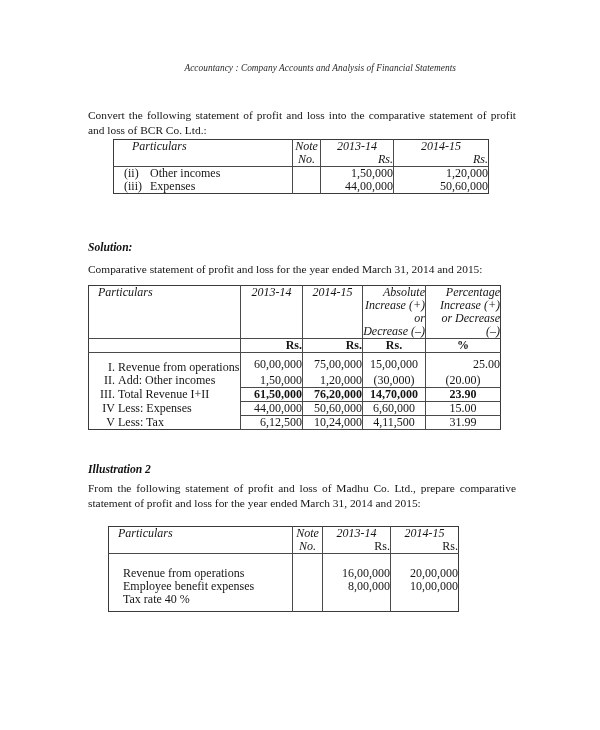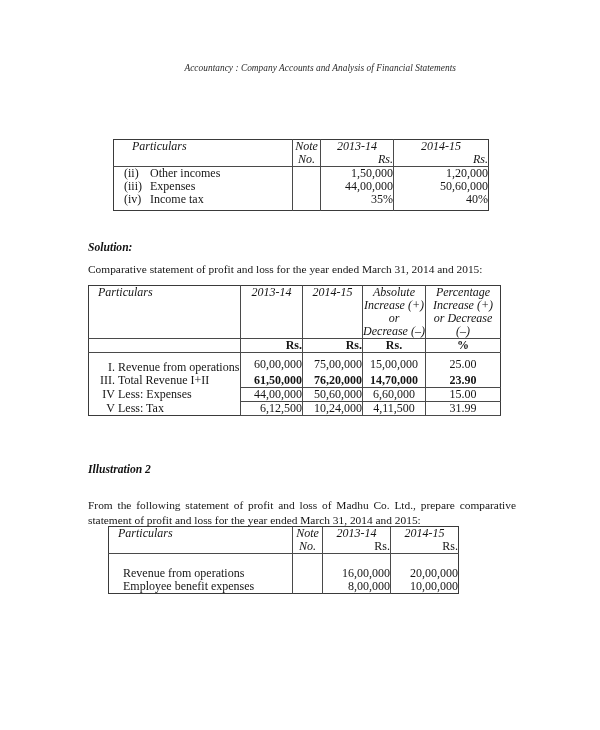--- a/index.html
+++ b/index.html
@@ -92,29 +92,30 @@
     width: 22px;
     text-align: right;
     padding-right: 3px;
     box-sizing: border-box;
   }
   .idx {
     display: inline-block;
     width: 26px;
     text-align: left;
   }
-  .hdr-multi { line-height: 12.6px; }
+  .hdr-multi { line-height: 12.6px; text-align: right; }
 </style>
 </head>
 <body>
 
 <div class="page">
 
   <div class="running-head">Accountancy : Company Accounts and Analysis of Financial Statements</div>
 
+  <div class="body-text" id="intro-para" style="top:108px;">Convert the following statement of profit and loss into the comparative statement of profit and loss of BCR Co. Ltd.:</div>
 
   <table class="doc-table outer-box" id="table1">
     <colgroup>
       <col style="width:179px">
       <col style="width:28px">
       <col style="width:73px">
       <col style="width:95px">
     </colgroup>
     <tbody>
       <tr>
@@ -134,26 +135,20 @@
         <td class="cellpad" style="padding-left:10px;"><span class="idx">(ii)</span><span>Other incomes</span></td>
         <td class="cellpad vl"></td>
         <td class="cellpad rt vl">1,50,000</td>
         <td class="cellpad rt vl">1,20,000</td>
       </tr>
       <tr>
         <td class="cellpad" style="padding-left:10px;"><span class="idx">(iii)</span><span>Expenses</span></td>
         <td class="cellpad vl"></td>
         <td class="cellpad rt vl">44,00,000</td>
         <td class="cellpad rt vl">50,60,000</td>
-      </tr>
-      <tr>
-        <td class="cellpad" style="padding-left:10px;padding-bottom:4px;"><span class="idx">(iv)</span><span>Income tax</span></td>
-        <td class="cellpad vl" style="padding-bottom:4px;"></td>
-        <td class="cellpad rt vl" style="padding-bottom:4px;">35%</td>
-        <td class="cellpad rt vl" style="padding-bottom:4px;">40%</td>
       </tr>
     </tbody>
   </table>
 
   <div class="section-label" style="top:241px;">Solution:</div>
   <div class="body-text" style="top:262px;">Comparative statement of profit and loss for the year ended March 31, 2014 and 2015:</div>
 
   <table class="doc-table outer-box" id="table2">
     <colgroup>
       <col style="width:152px">
@@ -184,21 +179,28 @@
         <td class="cellpad rt bd vl">Rs.</td>
         <td class="cellpad ctr bd vl">Rs.</td>
         <td class="cellpad ctr bd vl">%</td>
       </tr>
 
       <tr>
         <td class="cellpad" style="padding-top:8px;padding-left:7px;"><span class="romnum-r">I.</span><span>Revenue from operations</span></td>
         <td class="cellpad rt vl" style="padding-top:5px;">60,00,000</td>
         <td class="cellpad rt vl" style="padding-top:5px;">75,00,000</td>
         <td class="cellpad ctr vl" style="padding-top:5px;">15,00,000</td>
-        <td class="cellpad ctr vl" style="padding-top:5px;">25.00</td>
+        <td class="cellpad ctr vl" style="padding-top:5px;text-align:right;">25.00</td>
+      </tr>
+      <tr>
+        <td class="cellpad" style="padding-left:7px;"><span class="romnum-r">II.</span><span>Add: Other incomes</span></td>
+        <td class="cellpad rt vl hb">1,50,000</td>
+        <td class="cellpad rt vl hb">1,20,000</td>
+        <td class="cellpad ctr vl hb">(30,000)</td>
+        <td class="cellpad ctr vl hb">(20.00)</td>
       </tr>
       <tr>
         <td class="cellpad" style="padding-left:7px;"><span class="romnum-r">III.</span><span>Total Revenue I+II</span></td>
         <td class="cellpad rt bd vl hb">61,50,000</td>
         <td class="cellpad rt bd vl hb">76,20,000</td>
         <td class="cellpad ctr bd vl hb">14,70,000</td>
         <td class="cellpad ctr bd vl hb">23.90</td>
       </tr>
       <tr>
         <td class="cellpad" style="padding-left:7px;"><span class="romnum-r">IV</span><span>Less: Expenses</span></td>
@@ -211,21 +213,21 @@
         <td class="cellpad" style="padding-left:7px;"><span class="romnum-r">V</span><span>Less: Tax</span></td>
         <td class="cellpad rt vl hb">6,12,500</td>
         <td class="cellpad rt vl hb">10,24,000</td>
         <td class="cellpad ctr vl hb">4,11,500</td>
         <td class="cellpad ctr vl hb">31.99</td>
       </tr>
     </tbody>
   </table>
 
   <div class="section-label" style="top:463px;">Illustration  2</div>
-  <div class="body-text" style="top:498px;">From the following statement of profit and loss of Madhu Co. Ltd., prepare comparative statement of profit and loss for the year ended March 31, 2014 and 2015:</div>
+  <div class="body-text" style="top:481px;">From the following statement of profit and loss of Madhu Co. Ltd., prepare comparative statement of profit and loss for the year ended March 31, 2014 and 2015:</div>
 
   <table class="doc-table outer-box" id="table3">
     <colgroup>
       <col style="width:184px">
       <col style="width:30px">
       <col style="width:68px">
       <col style="width:68px">
     </colgroup>
     <tbody>
       <tr>
@@ -253,16 +255,22 @@
         <td class="cellpad vl"></td>
         <td class="cellpad rt vl">16,00,000</td>
         <td class="cellpad rt vl">20,00,000</td>
       </tr>
       <tr>
         <td class="cellpad" style="padding-left:14px;">Employee benefit expenses</td>
         <td class="cellpad vl"></td>
         <td class="cellpad rt vl">8,00,000</td>
         <td class="cellpad rt vl">10,00,000</td>
       </tr>
+      <tr>
+        <td class="cellpad" style="padding-left:14px;padding-bottom:5px;">Tax rate 40 %</td>
+        <td class="cellpad vl" style="padding-bottom:5px;"></td>
+        <td class="cellpad rt vl" style="padding-bottom:5px;"></td>
+        <td class="cellpad rt vl" style="padding-bottom:5px;"></td>
+      </tr>
     </tbody>
   </table>
 
 </div>
 
 </body></html>

